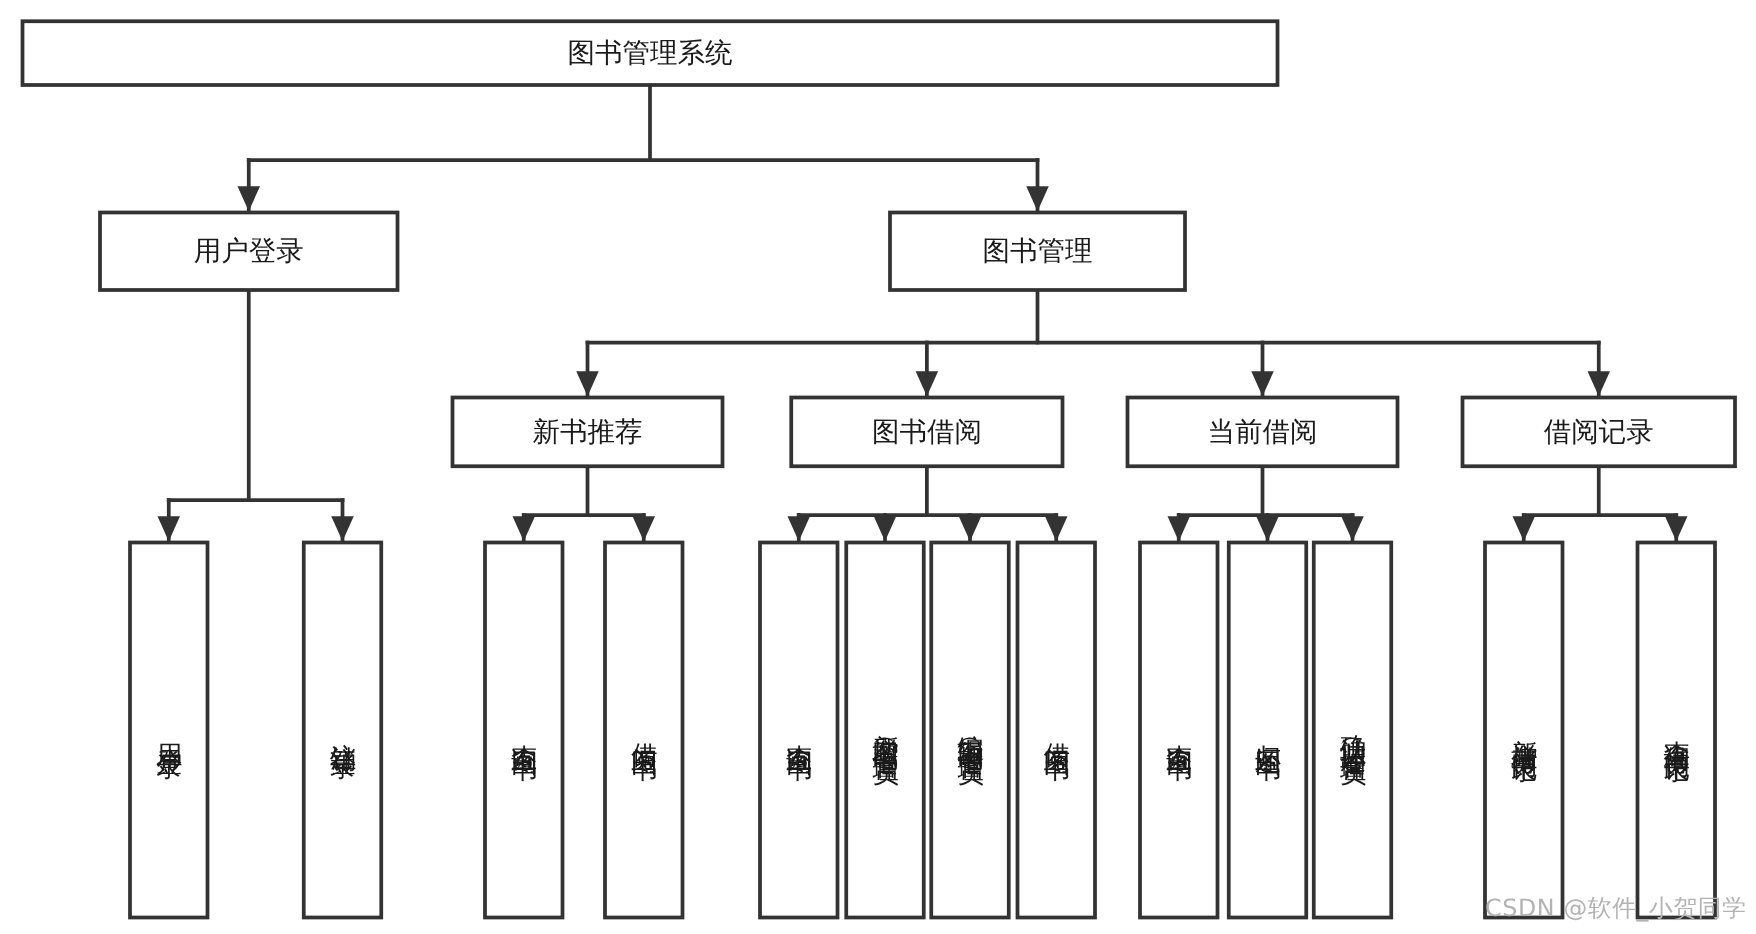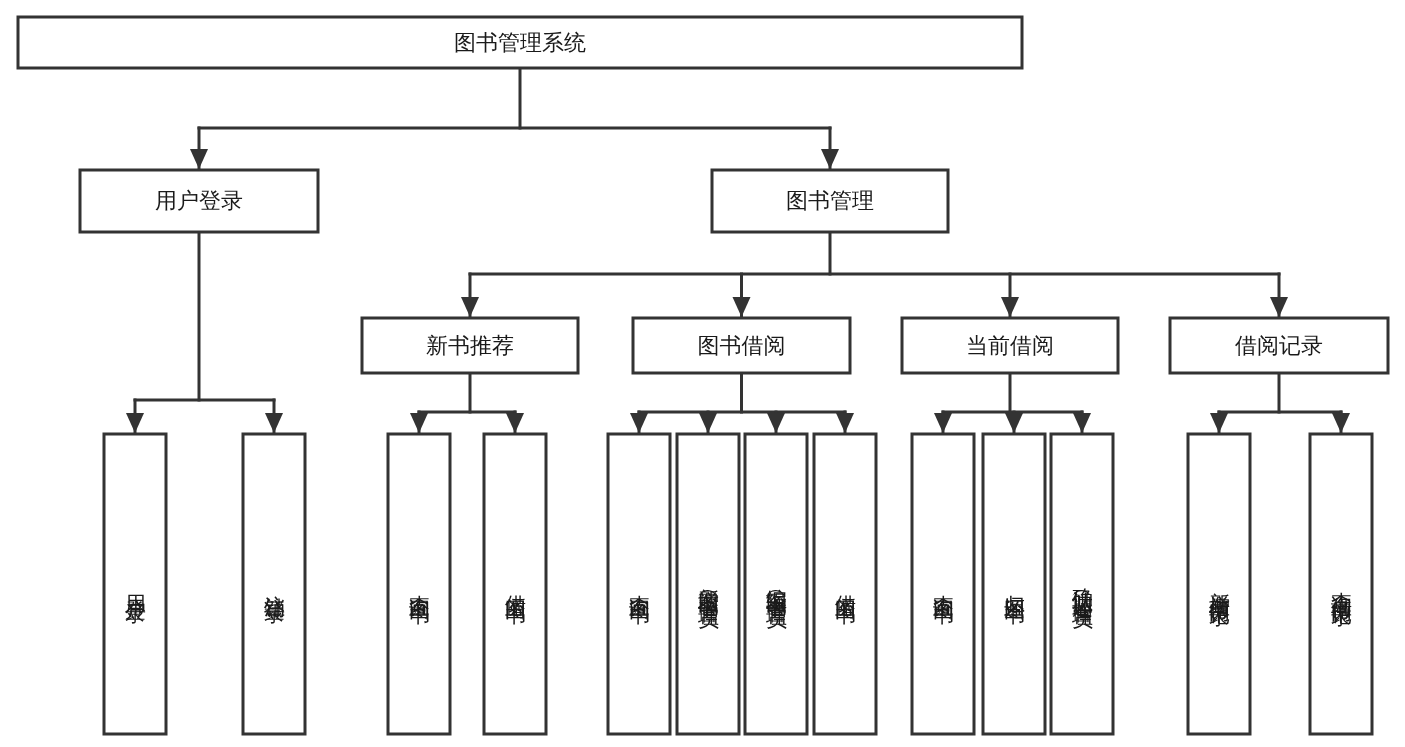--- a/index.html
+++ b/index.html
@@ -202,14 +202,15 @@
         <span style="writing-mode: vertical-rl; text-orientation: upright; letter-spacing: 3px;">确认归还（管理员）</span>
       </div>
       <div class="vlabel" style="left: 1188px; top: 434px; width: 62px; height: 300px; display: flex; align-items: center; justify-content: center;">
         <span style="writing-mode: vertical-rl; text-orientation: upright; letter-spacing: 3px;">新增借阅记录</span>
       </div>
       <div class="vlabel" style="left: 1310px; top: 434px; width: 62px; height: 300px; display: flex; align-items: center; justify-content: center;">
         <span style="writing-mode: vertical-rl; text-orientation: upright; letter-spacing: 3px;">查询借阅记录</span>
       </div>
     </div>
 
+  <div class="watermark">CSDN @软件_小贺同学</div>
 
 </div>
 
 </body></html>

